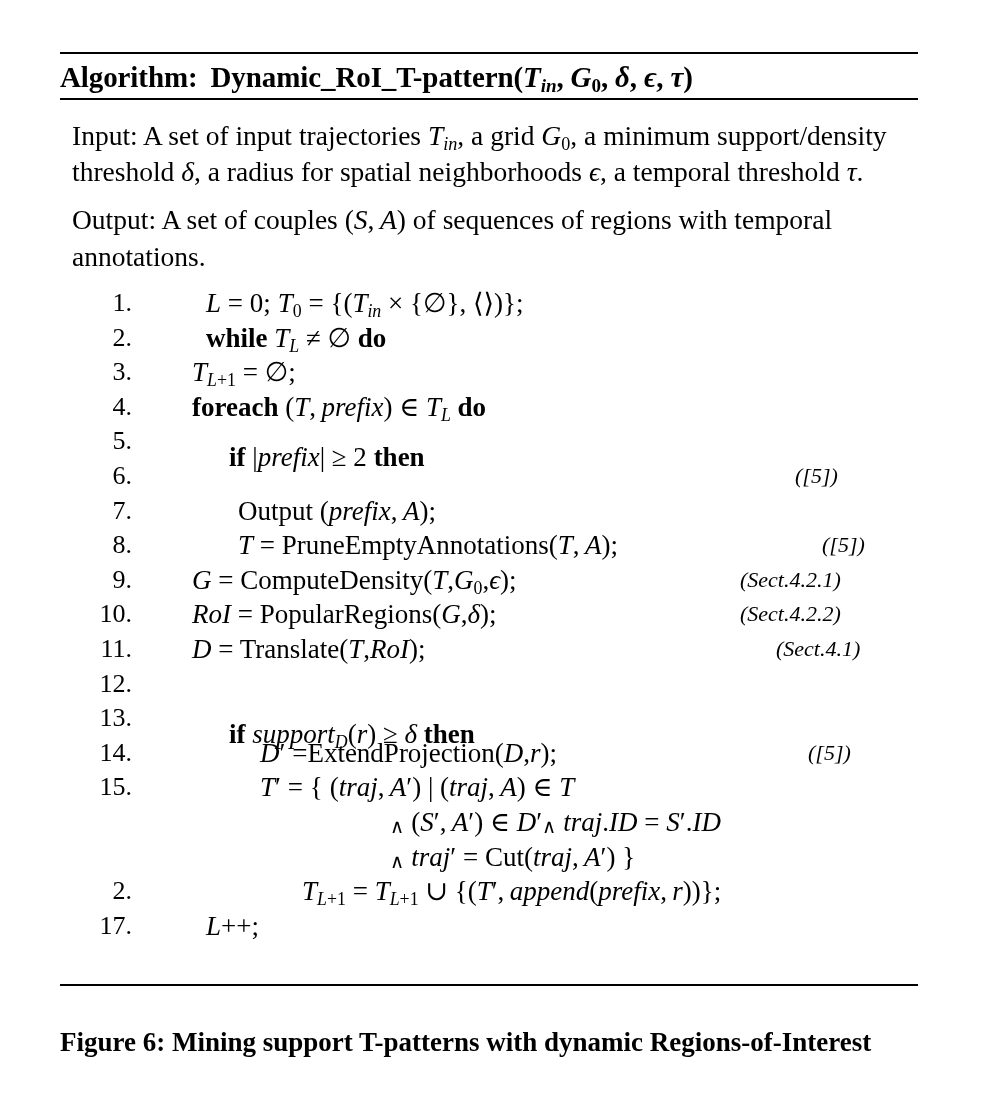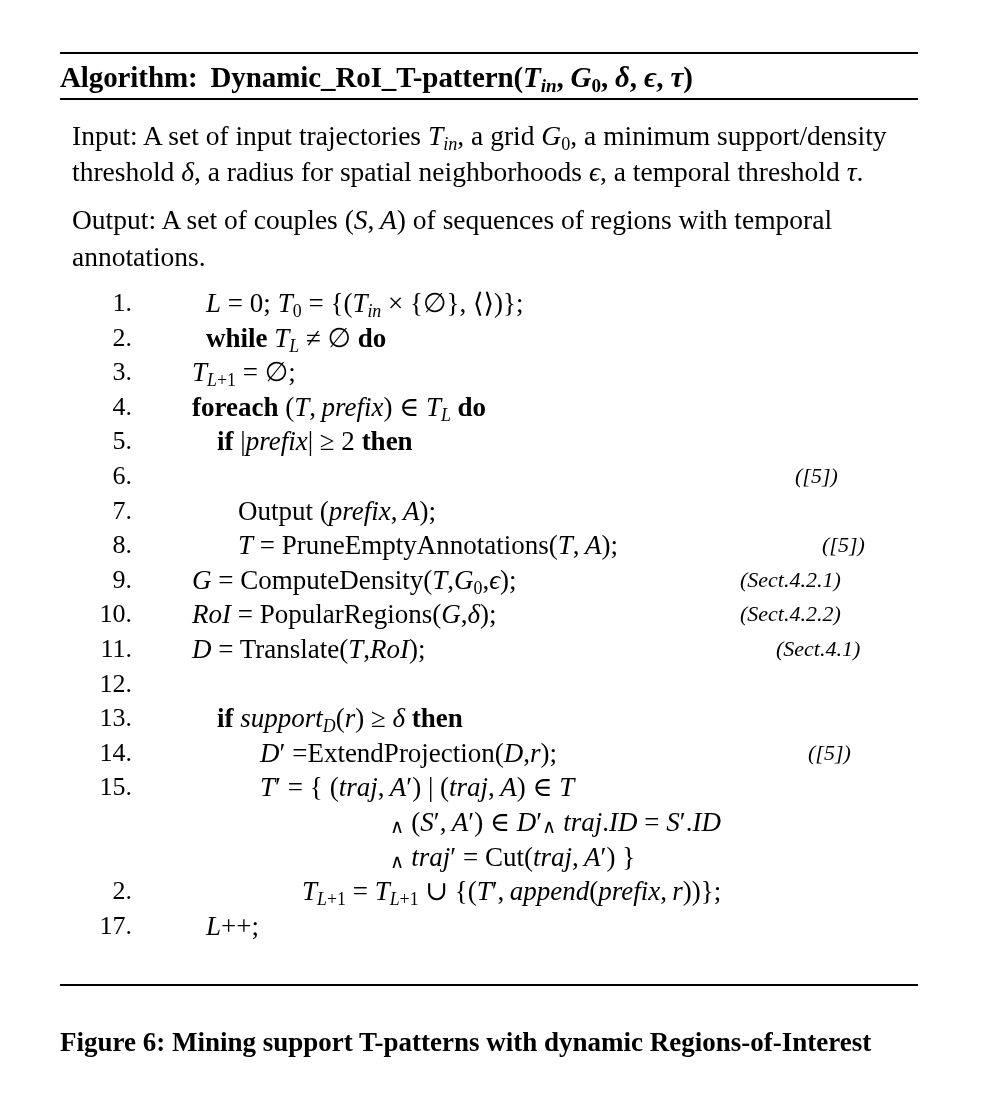--- a/index.html
+++ b/index.html
@@ -91,21 +91,21 @@
   .ann {
     position: absolute;
     font-style: italic;
     font-size: 22px;
     white-space: nowrap;
   }
 
   
   .i0 { left: 116px; margin-left: 30px; }
   .i1 { left: 132px; }
-  .i2 { left: 157px; }
+  .i2 { left: 169px; margin-top: 16px; }
   .i3 { left: 178px; }
   .i4 { left: 200px; }
   .i5 { left: 230px; margin-left: 12px; }
   .i6 { left: 330px; }
 
   
   .it   { font-style: italic; }
   .bf   { font-weight: bold; }
   .cal  { font-family: "Liberation Serif", "DejaVu Serif", serif; font-style: italic; }
   sub   { font-size: 0.66em; line-height: 0; vertical-align: -0.28em; font-style: italic; }

